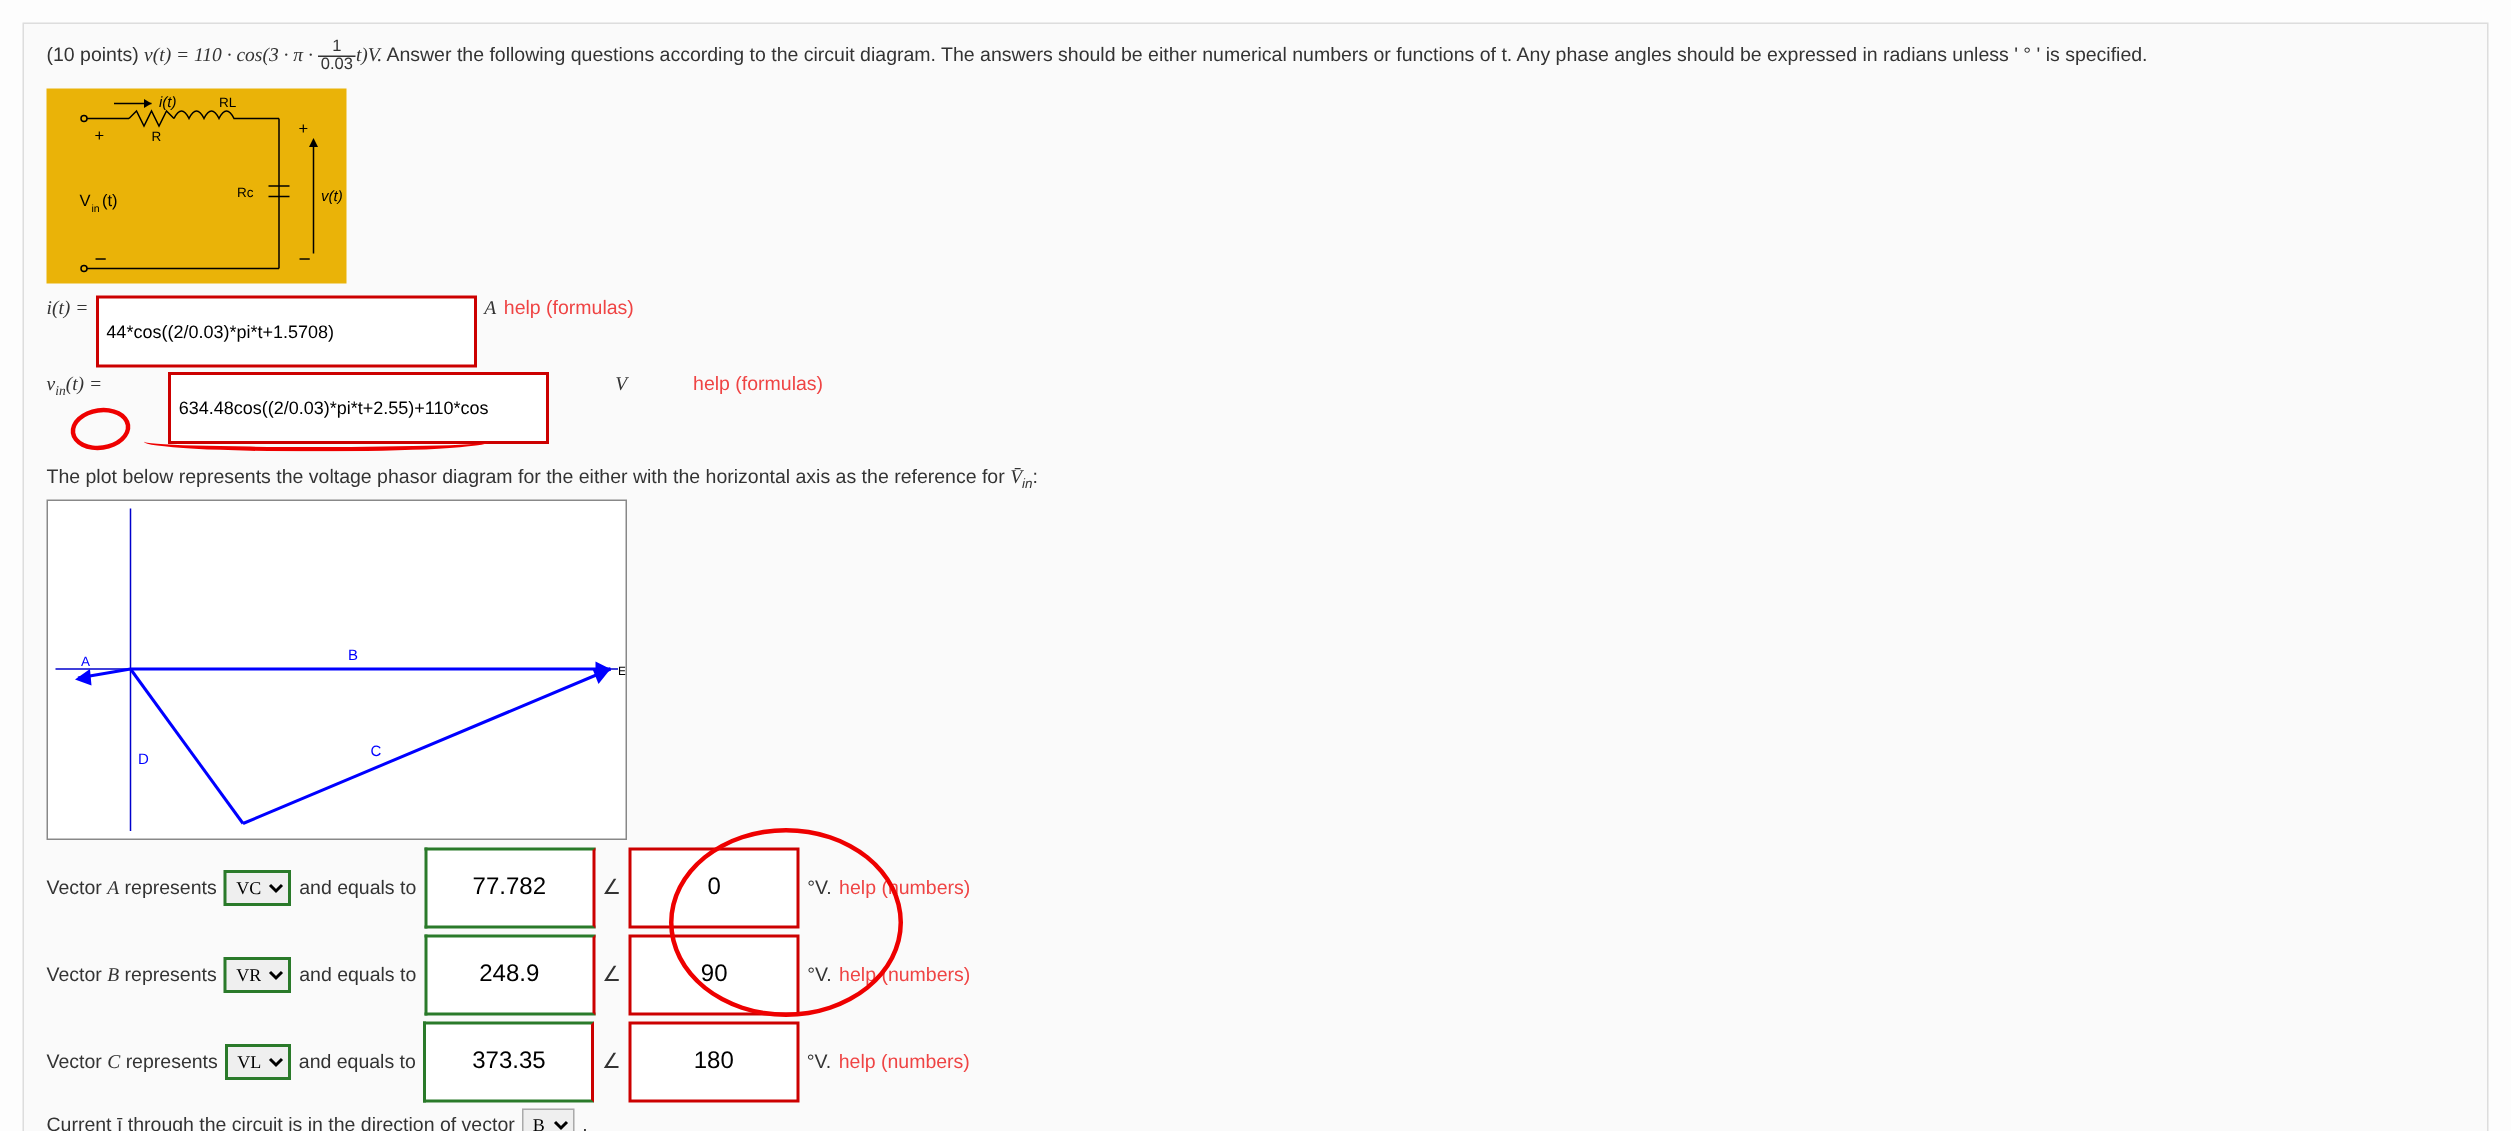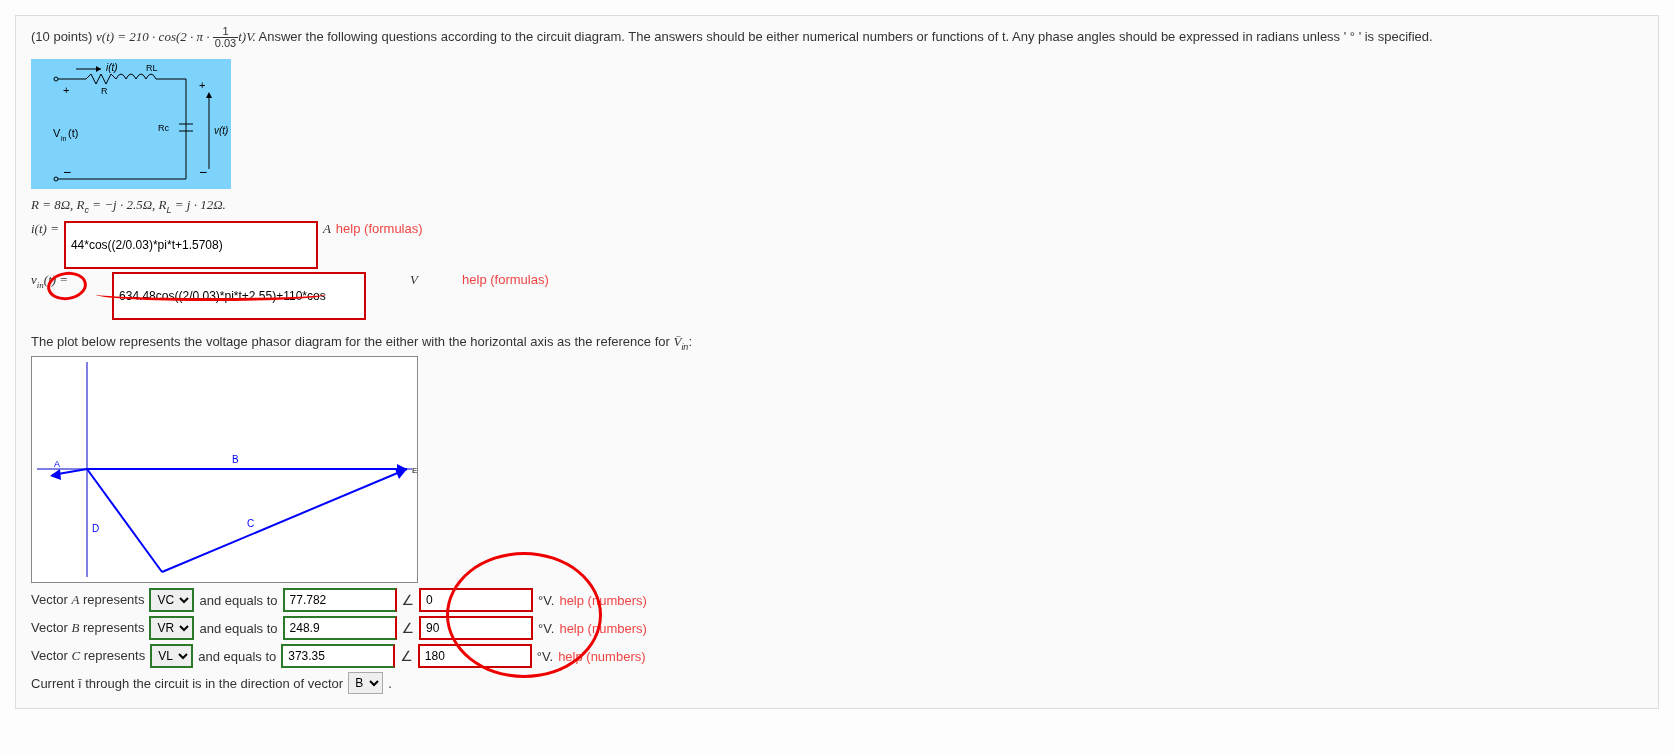--- a/index.html
+++ b/index.html
@@ -15,21 +15,21 @@
     padding: 10px 15px;
     background: #fafafa;
   }
   .problem-header {
     margin-bottom: 10px;
     line-height: 1.4;
   }
   .circuit-diagram {
     width: 200px;
     height: 130px;
-    background: #7dd3fc;
+    background: #eab308;
     margin: 8px 0;
     position: relative;
   }
   .equation-row {
     margin: 3px 0;
     display: flex;
     align-items: flex-start;
     gap: 5px;
   }
   .equation-row input[type="text"] {
@@ -52,25 +52,27 @@
   .vector-row {
     margin: 4px 0;
     display: flex;
     align-items: center;
     gap: 5px;
   }
   .vector-row select {
     padding: 2px;
     font-size: 12px;
     border: 1px solid #aaa;
+    font-family: Liberation Serif, serif;
   }
   .vector-row input[type="text"] {
-    padding: 3px 5px;
-    font-size: 12px;
+    padding: 16px 5px;
+    font-size: 16px;
     width: 100px;
+    text-align: center;
   }
   .select-green { border: 2px solid #2a7a2a !important; }
   .angle-sym { font-family: serif; font-size: 14px; }
   .frac {
     display: inline-block;
     vertical-align: middle;
     text-align: center;
     font-size: 11px;
     line-height: 1;
   }
@@ -91,21 +93,21 @@
     height: 10px;
   }
 </style>
 </head>
 <body>
 
 <div class="problem-container" style="position:relative;">
 
   <div class="problem-header">
     <span>(10 points)</span>
-    <span class="math-var">v(t) = 210 · cos(2 · π · </span><span class="frac"><span class="num">1</span><span class="den">0.03</span></span><span class="math-var">t)V.</span>
+    <span class="math-var">v(t) = 110 · cos(3 · π · </span><span class="frac"><span class="num">1</span><span class="den">0.03</span></span><span class="math-var">t)V.</span>
     <span>Answer the following questions according to the circuit diagram. The answers should be either numerical numbers or functions of t. Any phase angles should be expressed in radians unless ' ° ' is specified.</span>
   </div>
 
   <div class="circuit-diagram">
     <svg width="200" height="130" viewBox="0 0 200 130">
 
       <circle cx="25" cy="20" r="2" fill="none" stroke="#000"></circle>
       <line x1="27" y1="20" x2="55" y2="20" stroke="#000"></line>
 
       <line x1="45" y1="10" x2="70" y2="10" stroke="#000"></line>
@@ -134,23 +136,20 @@
       <text x="37" y="78" font-size="11">(t)</text>
 
       <text x="168" y="30" font-size="11">+</text>
       <line x1="178" y1="35" x2="178" y2="110" stroke="#000"></line>
       <polygon points="178,33 175,39 181,39" fill="#000"></polygon>
       <text x="183" y="75" font-size="10" font-style="italic">v(t)</text>
       <text x="168" y="118" font-size="14">−</text>
     </svg>
   </div>
 
-  <div style="margin:6px 0;">
-    <span class="math-var">R = 8Ω, R</span><span class="sub">c</span><span class="math-var"> = −j · 2.5Ω, R</span><span class="sub">L</span><span class="math-var"> = j · 12Ω.</span>
-  </div>
 
   <div class="equation-row">
     <span class="math-var">i(t) = </span>
     <input type="text" class="input-red" style="width: 240px;" value="44*cos((2/0.03)*pi*t+1.5708)">
     <span class="math-var">A</span>
     <span class="help-link">help (formulas)</span>
   </div>
 
   <div class="equation-row" style="position:relative;gap:44px;">
     <span class="math-var"><span>v</span><span class="sub">in</span><span>(t) = </span></span>

